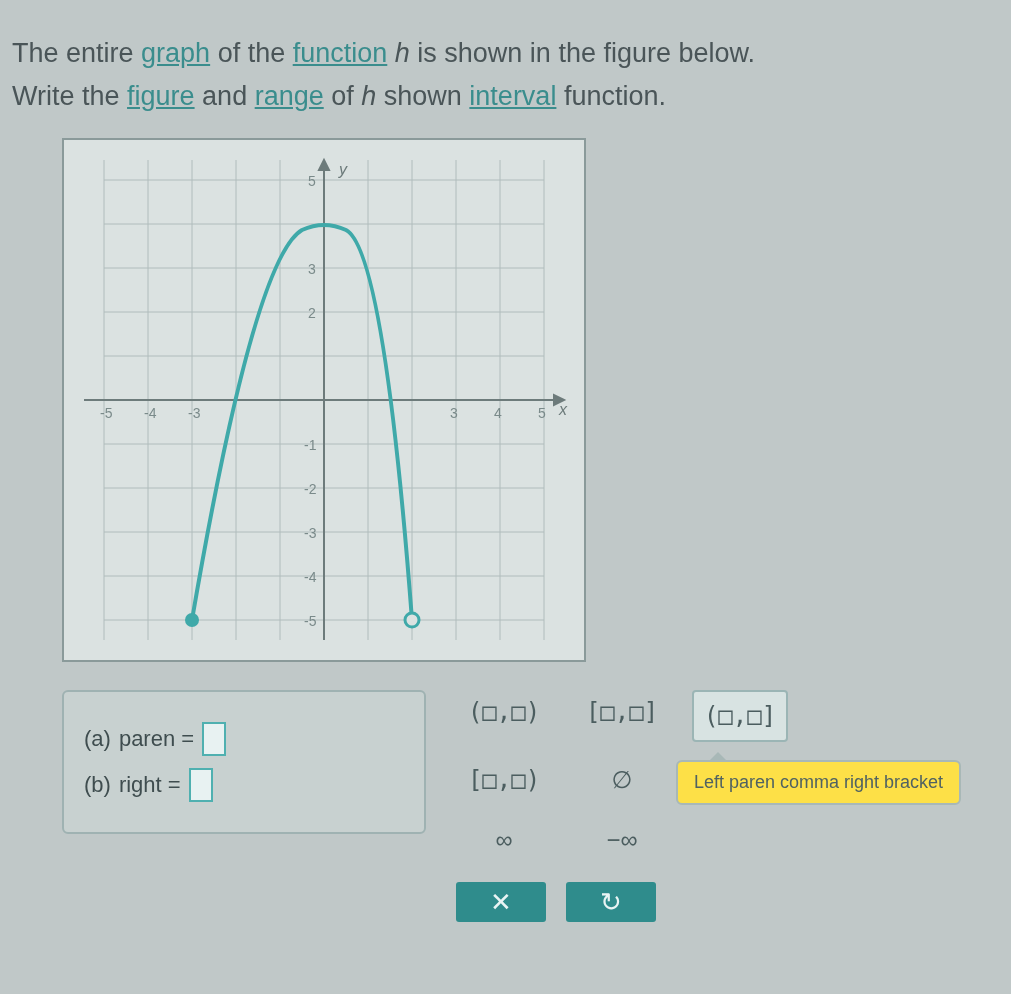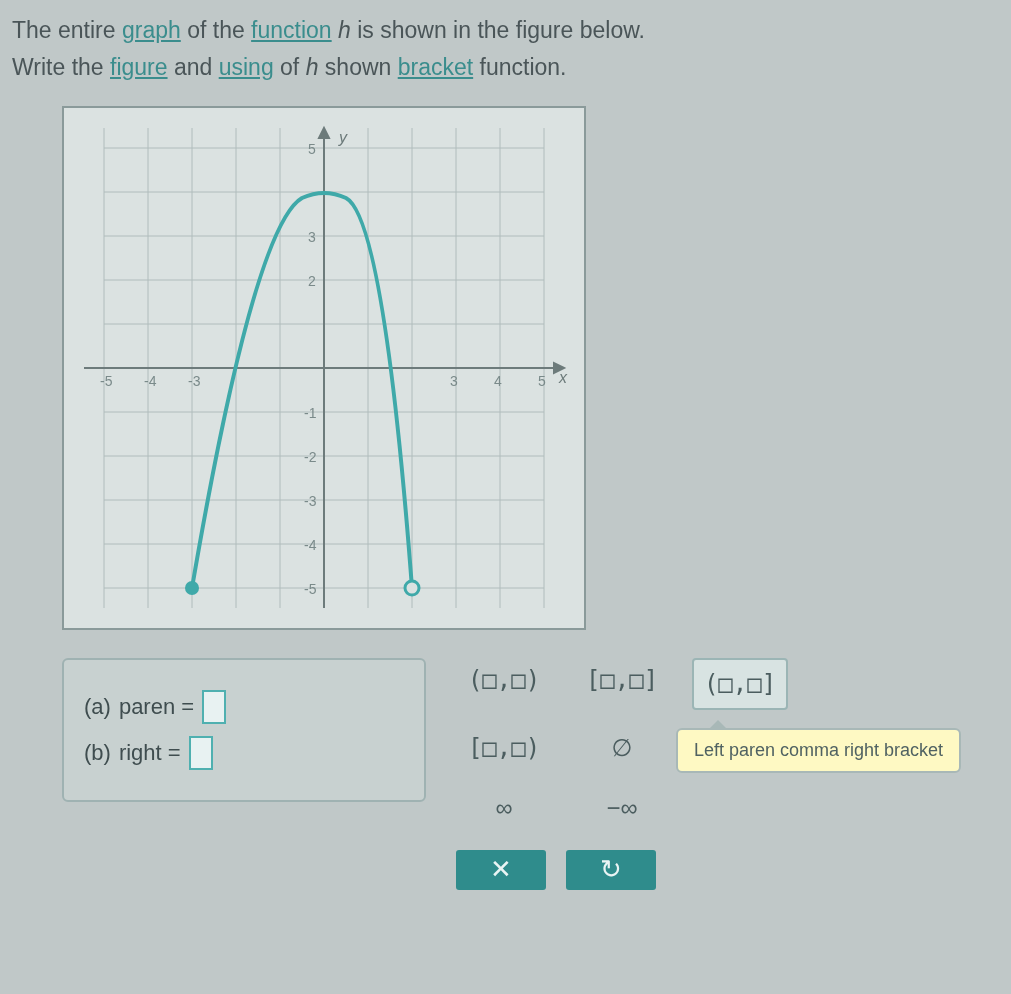--- a/index.html
+++ b/index.html
@@ -6,23 +6,24 @@
     margin: 0;
     padding: 12px;
     font-family: Arial, Helvetica, sans-serif;
     background: #c0c8c8;
     width: 1011px;
     height: 994px;
     box-sizing: border-box;
     color: #4a5558;
   }
   .question {
-    font-size: 23px;
+    font-size: 27px;
     line-height: 1.6;
     margin-bottom: 10px;
+    margin-top: 20px;
   }
   .underline {
     text-decoration: underline;
     text-decoration-color: #3a8d8d;
     color: #3a8d8d;
     cursor: pointer;
   }
   .italic {
     font-style: italic;
   }
@@ -86,21 +87,21 @@
   .highlight {
     border:2px solid #9bb5b5;
     border-radius:4px;
     background:#d8e3e2;
     padding: 2px 6px;
   }
   .tooltip {
     position:absolute;
     top: 70px;
     left: 220px;
-    background:#fef9c3;
+    background:#fde047;
     border:2px solid #a8b8b7;
     border-radius:6px;
     padding:10px 16px;
     font-size:18px;
     color:#506262;
     white-space:nowrap;
   }
   .tooltip::before {
     content:'';
     position:absolute;
@@ -127,21 +128,21 @@
     font-size:26px;
     cursor:pointer;
   }
   .sq { font-family: monospace; }
 </style>
 </head>
 <body>
 
 <div class="question">
   <span>The entire </span><span class="underline">graph</span><span> of the </span><span class="underline">function</span><span class="italic"> h </span><span>is shown in the figure below.</span><br>
-  <span>Write the </span><span class="underline">figure</span><span> and </span><span class="underline">using</span><span> of </span><span class="italic">h</span><span> shown </span><span class="underline">bracket</span><span> function.</span>
+  <span>Write the </span><span class="underline">figure</span><span> and </span><span class="underline">range</span><span> of </span><span class="italic">h</span><span> shown </span><span class="underline">interval</span><span> function.</span>
 </div>
 
 <div class="graph-box">
   <svg width="520" height="520" viewBox="0 0 520 520">
 
     <g stroke="#b0bcbc" stroke-width="1">
       <line x1="40" y1="20" x2="40" y2="500"></line>
         <line x1="84" y1="20" x2="84" y2="500"></line>
       <line x1="128" y1="20" x2="128" y2="500"></line>
         <line x1="172" y1="20" x2="172" y2="500"></line>

